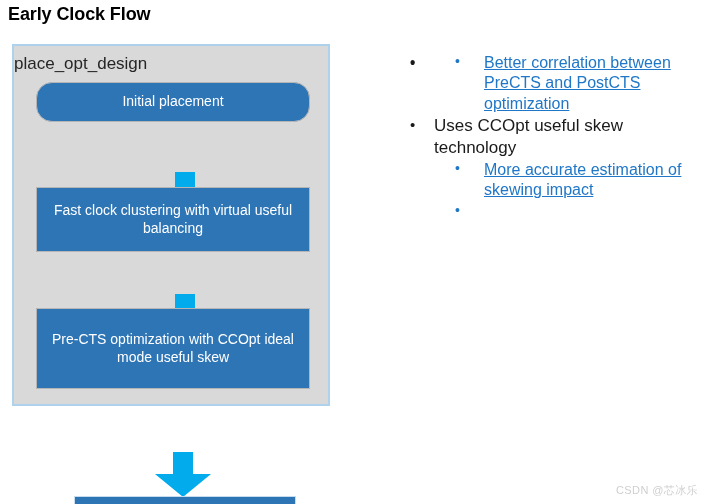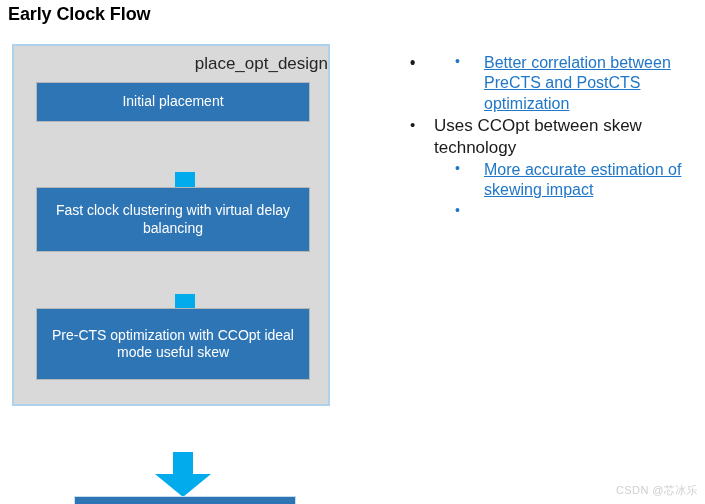--- a/index.html
+++ b/index.html
@@ -44,40 +44,40 @@
     height: 100%;
     box-sizing: border-box;
     background: #d9d9d9;
     border: 2px solid #aed2ec;
   }
   .flow-panel-title {
     position: absolute;
     left: 0;
     right: 0;
     top: 8px;
-    text-align: right;
+    text-align: left;
     font-size: 17px;
     color: #262626;
   }
 
   .flow-box {
     position: absolute;
     box-sizing: border-box;
     background: #2e75b6;
     border: 1px solid #b6b6b6;
     color: #ffffff;
     display: flex;
     align-items: center;
     justify-content: center;
     text-align: center;
     line-height: 1.22;
   }
-  .flow-box.b1 { left: 22px; top: 36px;  width: 274px; height: 40px; font-size: 14px; }
+  .flow-box.b1 { left: 22px; top: 36px;  width: 274px; height: 40px; font-size: 14px; border-radius: 16px; }
   .flow-box.b2 { left: 22px; top: 141px; width: 274px; height: 65px; font-size: 14px; }
-  .flow-box.b3 { left: 22px; top: 262px; width: 274px; height: 72px; font-size: 14px; }
+  .flow-box.b3 { left: 22px; top: 262px; width: 274px; height: 81px; font-size: 14px; }
 
   .flow-box.final {
     position: absolute;
     left: 62px;
     top: 452px;
     width: 222px;
     height: 44px;
     font-size: 17px;
     border: 1px solid #c8dcf0;
   }
@@ -153,21 +153,21 @@
       <span>Initial placement</span>
     </div>
 
     <div class="arrow a1">
       <svg width="60" height="42" viewBox="0 0 60 42" aria-hidden="true">
         <polygon points="20,0 40,0 40,20 58,20 30,41 2,20 20,20" fill="#02acec"></polygon>
       </svg>
     </div>
 
     <div class="flow-box b2">
-      <span>Fast clock clustering with virtual delay balancing</span>
+      <span>Fast clock clustering with virtual useful balancing</span>
     </div>
 
     <div class="arrow a2">
       <svg width="60" height="42" viewBox="0 0 60 42" aria-hidden="true">
         <polygon points="20,0 40,0 40,20 58,20 30,41 2,20 20,20" fill="#02acec"></polygon>
       </svg>
     </div>
 
     <div class="flow-box b3">
       <span>Pre-CTS optimization with CCOpt ideal mode useful skew</span>
@@ -195,21 +195,21 @@
     <span class="dot">•</span>
   </div>
 
   <div class="bullet-row lvl2">
     <span class="dot">•</span>
     <span class="txt">Better correlation between PreCTS and PostCTS optimization</span>
   </div>
 
   <div class="bullet-row lvl1">
     <span class="dot">•</span>
-    <span class="txt">Uses CCOpt between skew technology</span>
+    <span class="txt">Uses CCOpt useful skew technology</span>
   </div>
 
   <div class="bullet-row lvl2">
     <span class="dot">•</span>
     <span class="txt">More accurate estimation of skewing impact</span>
   </div>
 
   <div class="bullet-row lvl2">
     <span class="dot">•</span>
   </div>

